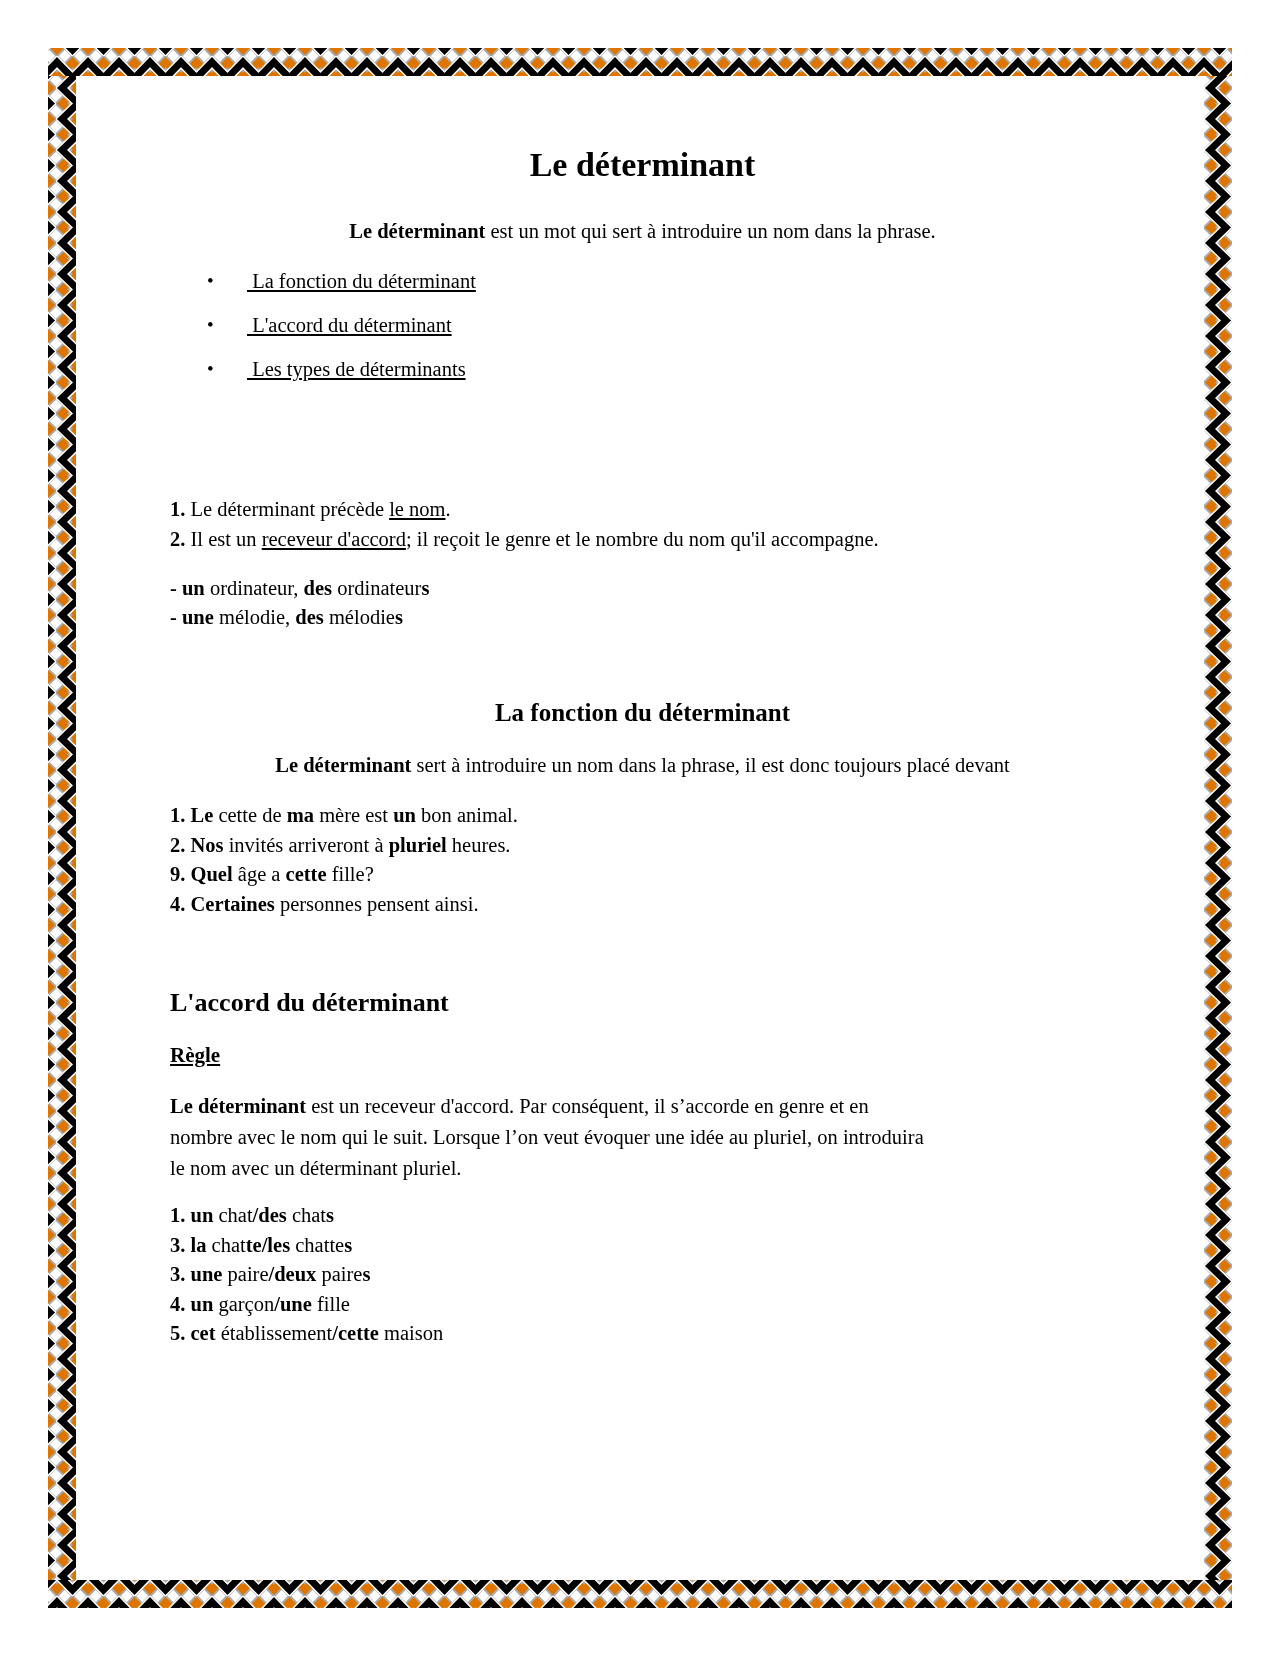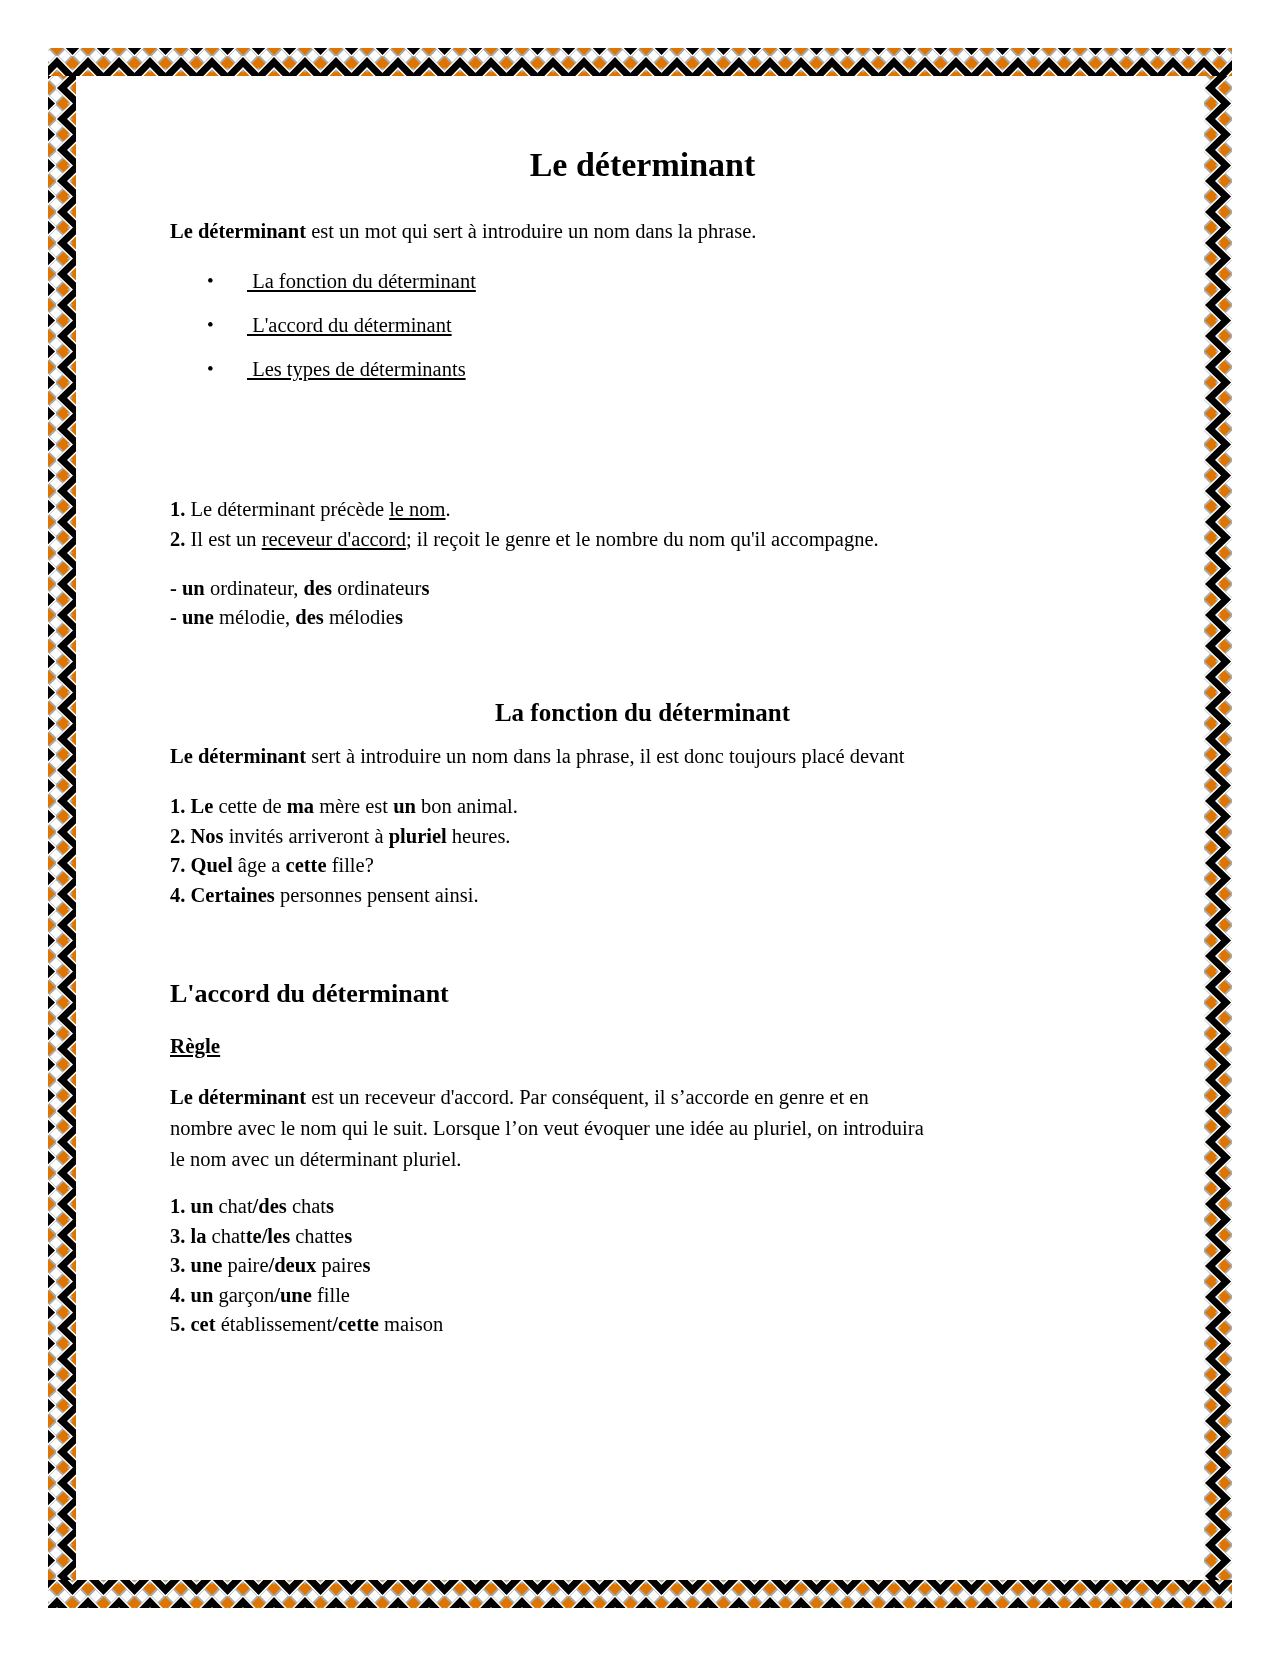--- a/index.html
+++ b/index.html
@@ -6,32 +6,32 @@
   body{
     width:1280px;height:1656px;position:relative;background:#ffffff;
     font-family:"Liberation Serif","DejaVu Serif",serif;color:#000;
     overflow:hidden;
   }
   .border-svg{position:absolute;left:0;top:0;}
   .content{position:absolute;left:170px;top:0;width:945px;}
   .b{font-weight:bold;}
   .u{text-decoration:underline;}
   .title{margin-top:145px;font-size:34px;line-height:40px;font-weight:bold;text-align:center;}
-  .p1{margin-top:33px;font-size:20.5px;line-height:26px;white-space:nowrap;}
+  .p1{margin-top:33px;font-size:20.5px;line-height:26px;white-space:nowrap;text-align:center;}
   ul.toc{margin:24px 0 0 0;padding:0;}
   ul.toc li{list-style:none;position:relative;padding-left:77px;font-size:20.5px;line-height:26px;margin-top:0;}
   ul.toc li + li{margin-top:18px;}
   ul.toc li::before{content:"\2022";position:absolute;left:37px;top:0;font-size:19px;}
   ul.toc .lbl{text-decoration:underline;}
   .rules{margin-top:112px;}
   .rules .line{font-size:20.5px;line-height:30px;white-space:nowrap;}
   .dashes{margin-top:20px;}
   .dashes .line{font-size:20.5px;line-height:29px;white-space:nowrap;}
   .h2{margin-top:65px;font-size:25px;line-height:32px;font-weight:bold;text-align:center;}
-  .p2{margin-top:12px;}
+  .p2{margin-top:21px;text-align:center;}
   .p2 .line{font-size:20.5px;line-height:31px;white-space:nowrap;}
   .listA{margin-top:20px;}
   .listA .line{font-size:20.5px;line-height:29.5px;white-space:nowrap;}
   .h3{margin-top:67px;font-size:26px;line-height:34px;font-weight:bold;text-align:left;}
   .regle{margin-top:21px;font-size:21px;line-height:28px;font-weight:bold;}
   .regle span{text-decoration:underline;}
   .p3{margin-top:22px;}
   .p3 .line{font-size:20.5px;line-height:31px;white-space:nowrap;}
   .listB{margin-top:17px;}
   .listB .line{font-size:20.5px;line-height:29.5px;white-space:nowrap;}
@@ -94,21 +94,21 @@
 
   <div class="h2">La fonction du déterminant</div>
 
   <div class="p2">
     <div class="line"><span class="b">Le déterminant</span><span> sert à introduire un nom dans la phrase, il est donc toujours placé devant</span></div>
   </div>
 
   <div class="listA">
     <div class="line"><span class="b">1. Le</span><span> cette de </span><span class="b">ma</span><span> mère est </span><span class="b">un</span><span> bon animal.</span></div>
     <div class="line"><span class="b">2. Nos</span><span> invités arriveront à </span><span class="b">pluriel</span><span> heures.</span></div>
-    <div class="line"><span class="b">7. Quel</span><span> âge a </span><span class="b">cette</span><span> fille?</span></div>
+    <div class="line"><span class="b">9. Quel</span><span> âge a </span><span class="b">cette</span><span> fille?</span></div>
     <div class="line"><span class="b">4. Certaines</span><span> personnes pensent ainsi.</span></div>
   </div>
 
   <div class="h3">L'accord du déterminant</div>
 
   <div class="regle">
     <span>Règle</span>
   </div>
 
   <div class="p3">

